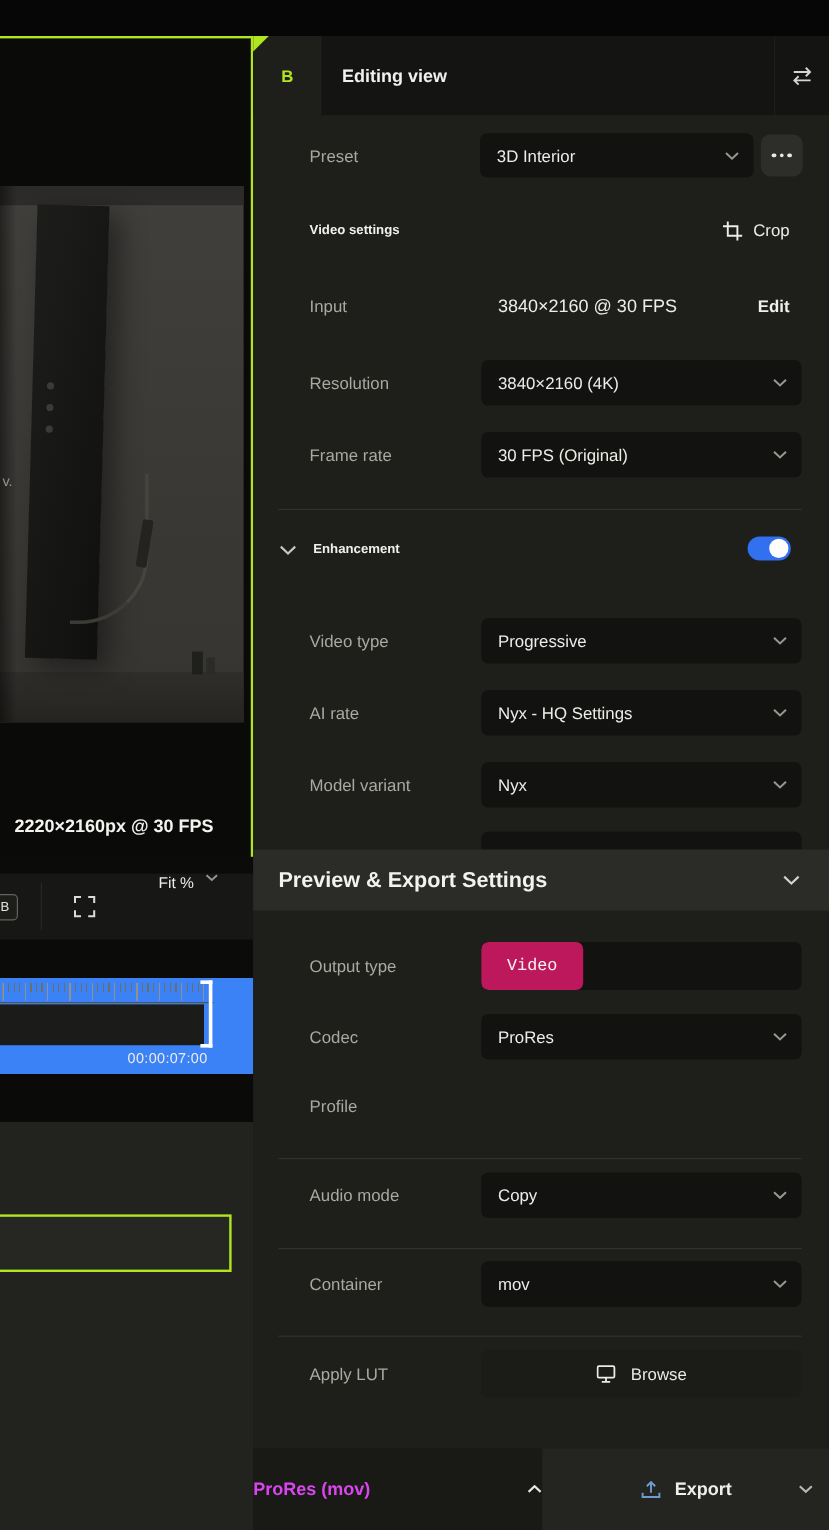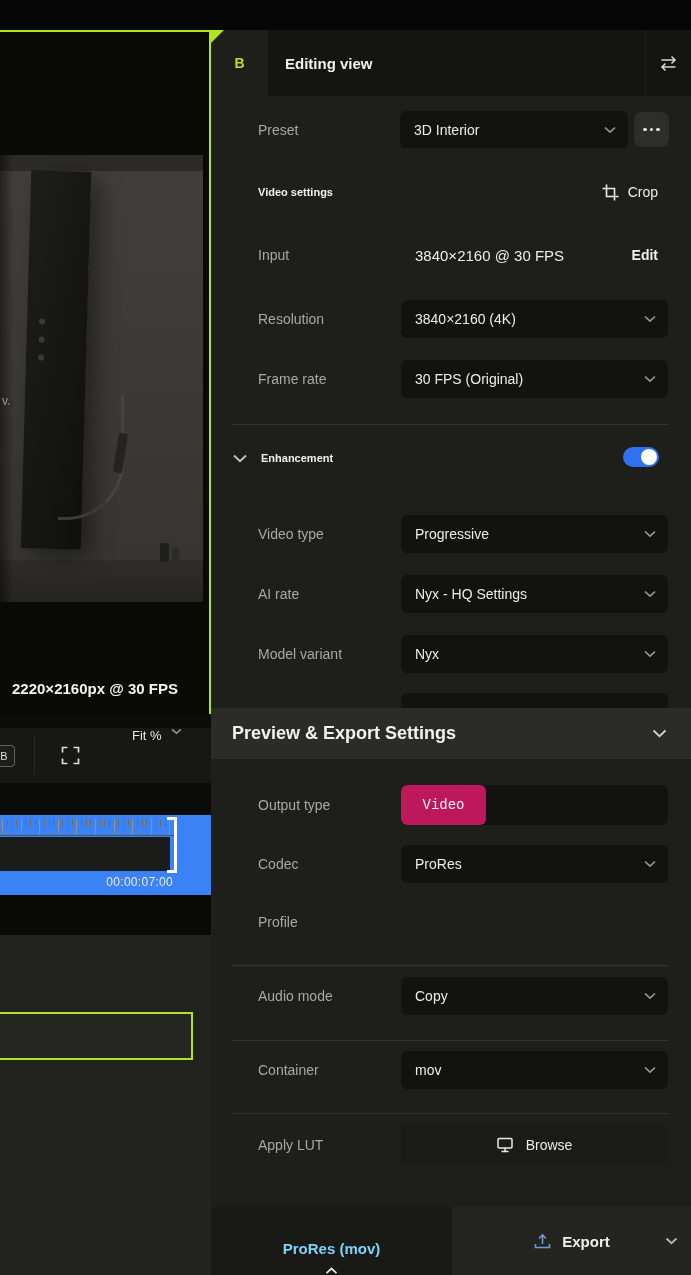--- a/index.html
+++ b/index.html
@@ -112,21 +112,21 @@
   .seg { display:flex; align-items:center; justify-content:center; font-size:14px; color:#d6d5d0; }
   .seg.sel { width:85px; background:#be185d; border-radius:6px; color:#f4f3f0;font-family:Liberation Mono, monospace; }
   .seg.unsel { flex:1; }
 
   .browse-btn { position:absolute; left:190px; top:1095px; width:267px; height:40px; border-radius:6px;
     background:#1b1b18; display:flex; align-items:center; justify-content:center; gap:10px;
     color:#eceae7; font-size:14px; }
 
   .bottom-bar { position:absolute; left:0; top:1177px; width:480px; height:68px; display:flex; }
   .bb-left { width:241px; height:68px; background:#191916; display:flex; align-items:center;
-    justify-content:flex-end; gap:10px; color:#7dd3fc; font-size:15px; font-weight:600;flex-direction:column; }
+    justify-content:space-between; gap:10px; color:#d946ef; font-size:15px; font-weight:600; }
   .bb-right { position:relative; flex:1; height:68px; background:#242421; display:flex; align-items:center;
     justify-content:center; gap:10px; color:#f0efec; font-size:15px; font-weight:600; }
   .bb-right .end-chev { position:absolute; right:13px; top:0; height:68px; display:flex; align-items:center; color:#b7b6b0; }
 
   :root { --accent:#b0e51f; --toggle:#3170ee; }
 </style>
 </head>
 <body>
 
 <div class="stage">

